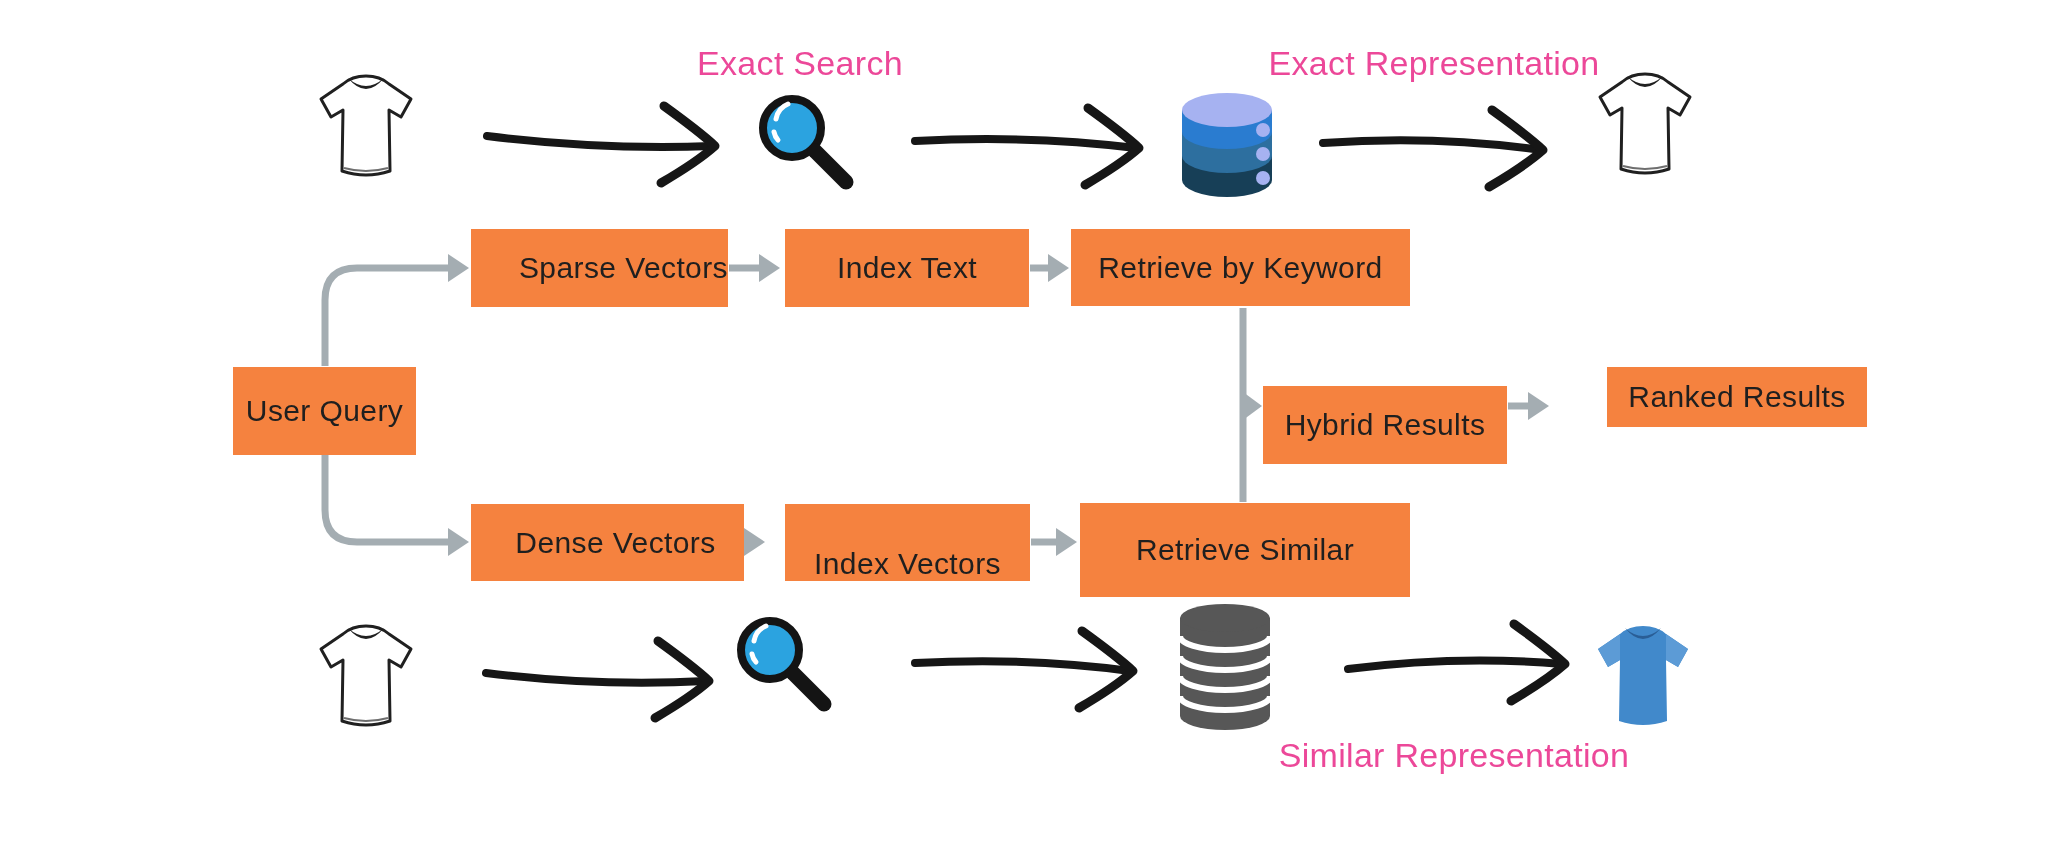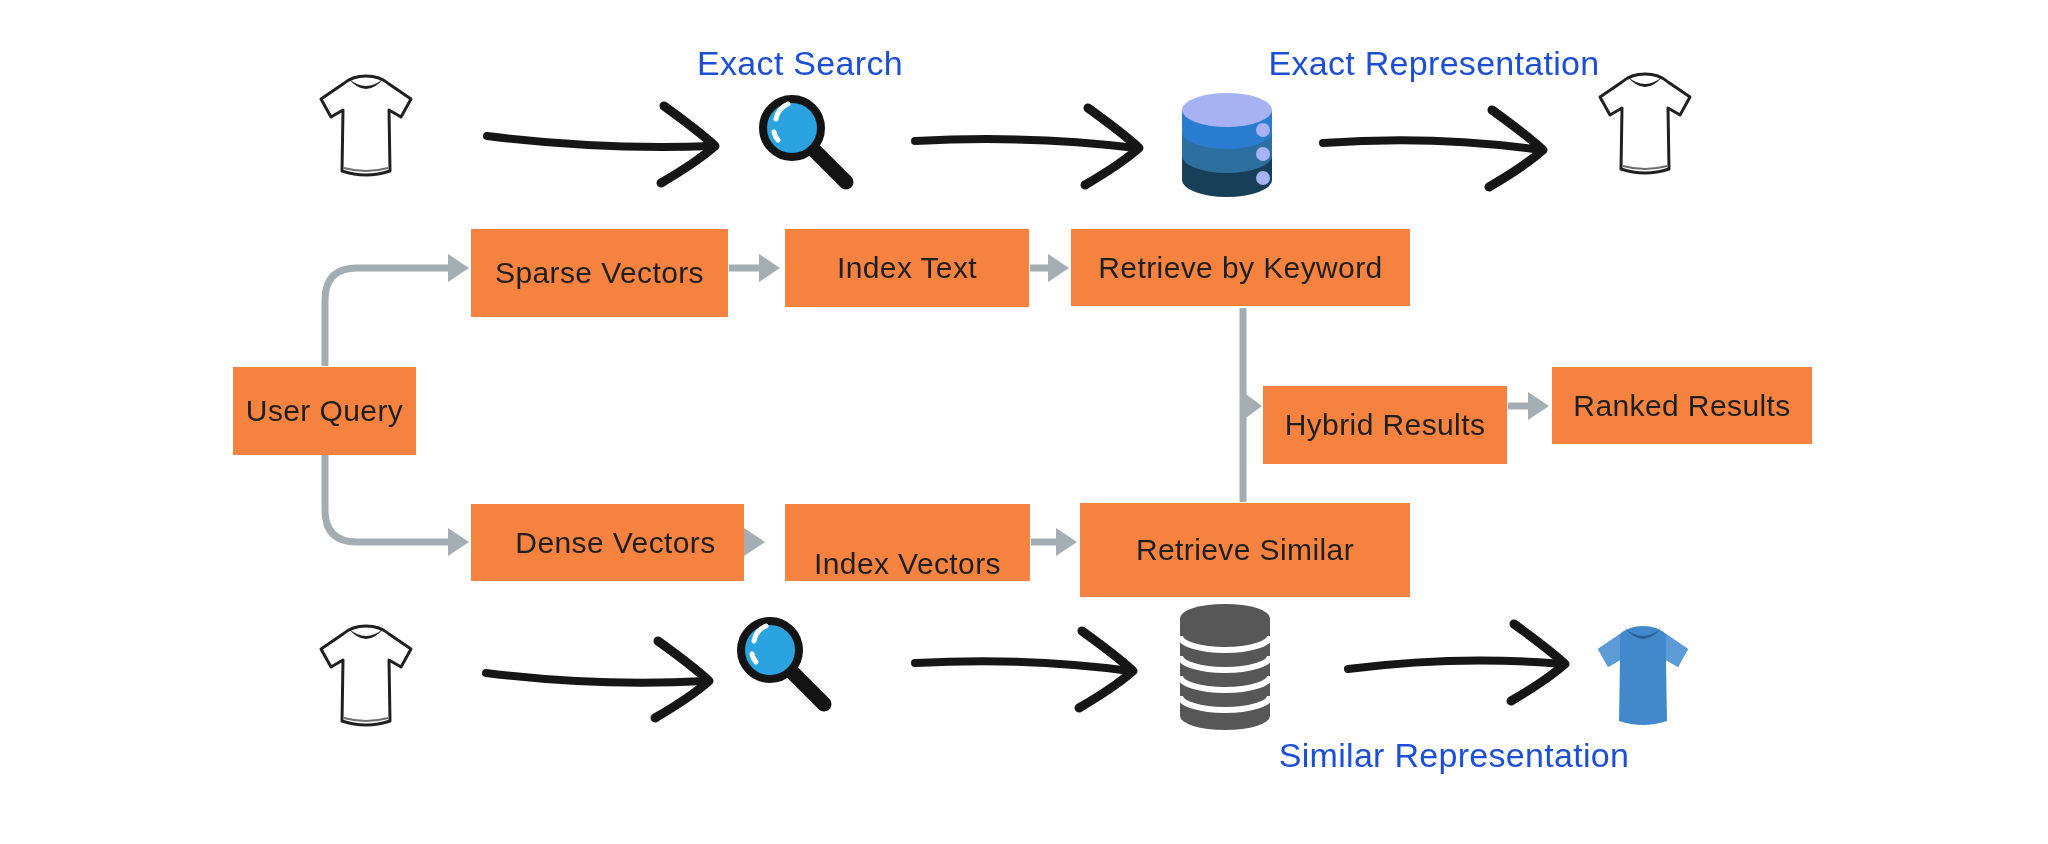--- a/index.html
+++ b/index.html
@@ -13,21 +13,21 @@
     position:relative; width:2048px; height:844px; background:var(--background);
     font-family:"Liberation Sans", sans-serif; overflow:hidden;
   }
   .node{
     position:absolute; background:var(--orange); color:var(--node-text);
     display:flex; align-items:center; justify-content:center;
     font-size:30px; font-weight:500; letter-spacing:.4px; white-space:nowrap;
   }
   .caption{
     position:absolute; transform:translateX(-50%);
-    font-size:34px; font-weight:500; letter-spacing:.3px; color:#1d4ed8; white-space:nowrap;
+    font-size:34px; font-weight:500; letter-spacing:.3px; color:#ec4899; white-space:nowrap;
   }
   .icon{position:absolute;}
   svg{display:block;}
   .overlay{position:absolute; left:0; top:0; pointer-events:none;}
   .conn{stroke:var(--connector); stroke-width:7; fill:none;}
   .connhead{fill:var(--connector); stroke:none;}
   .sketch{stroke:var(--ink); fill:none; stroke-linecap:round; stroke-linejoin:round;}
   .shaft{stroke-width:8;}
   .head{stroke-width:9;}
   .tee-outline{fill:#ffffff; stroke:#202020; stroke-width:3; stroke-linejoin:round;}
@@ -119,42 +119,42 @@
     <svg width="120" height="114" viewBox="0 0 120 114">
       <path class="tee-outline" d="M37 12 Q46 4 60 4 Q74 4 83 12 L105 27 L95 45 L83 38 L84 99 Q60 107 36 99 L37 38 L25 45 L15 27 Z"></path>
       <path class="tee-collar" d="M42 6 Q60 28 78 6 Q69 14 60 14 Q51 14 42 6 Z"></path>
       <path class="tee-hem" d="M38 96 Q60 102 82 96"></path>
     </svg>
   </span>
 
   <div class="node" style="left:233px; top:367px; width:183px; height:88px;">
     <span>User Query</span>
   </div>
-  <div class="node" style="left:471px; top:229px; width:257px; height:88px;">
+  <div class="node" style="left:471px; top:229px; width:257px; height:78px;justify-content:flex-end;">
     <span>Sparse Vectors</span>
   </div>
   <div class="node" style="left:785px; top:229px; width:244px; height:78px;">
     <span>Index Text</span>
   </div>
   <div class="node" style="left:1071px; top:229px; width:339px; height:77px;">
     <span>Retrieve by Keyword</span>
   </div>
   <div class="node" style="left:471px; top:504px; width:257px; height:77px;padding-left:16px;">
     <span>Dense Vectors</span>
   </div>
   <div class="node" style="left:785px; top:504px; width:245px; height:77px;align-items:flex-end;">
     <span>Index Vectors</span>
   </div>
   <div class="node" style="left:1080px; top:503px; width:330px; height:94px;">
     <span>Retrieve Similar</span>
   </div>
   <div class="node" style="left:1263px; top:386px; width:244px; height:78px;">
     <span>Hybrid Results</span>
   </div>
-  <div class="node" style="left:1552px; top:367px; width:260px; height:77px;">
+  <div class="node" style="left:1607px; top:367px; width:260px; height:60px;">
     <span>Ranked Results</span>
   </div>
 
   <span class="icon" style="left:306px; top:622px;">
     <svg width="120" height="114" viewBox="0 0 120 114">
       <path class="tee-outline" d="M37 12 Q46 4 60 4 Q74 4 83 12 L105 27 L95 45 L83 38 L84 99 Q60 107 36 99 L37 38 L25 45 L15 27 Z"></path>
       <path class="tee-collar" d="M42 6 Q60 28 78 6 Q69 14 60 14 Q51 14 42 6 Z"></path>
       <path class="tee-hem" d="M38 96 Q60 102 82 96"></path>
     </svg>
   </span>

